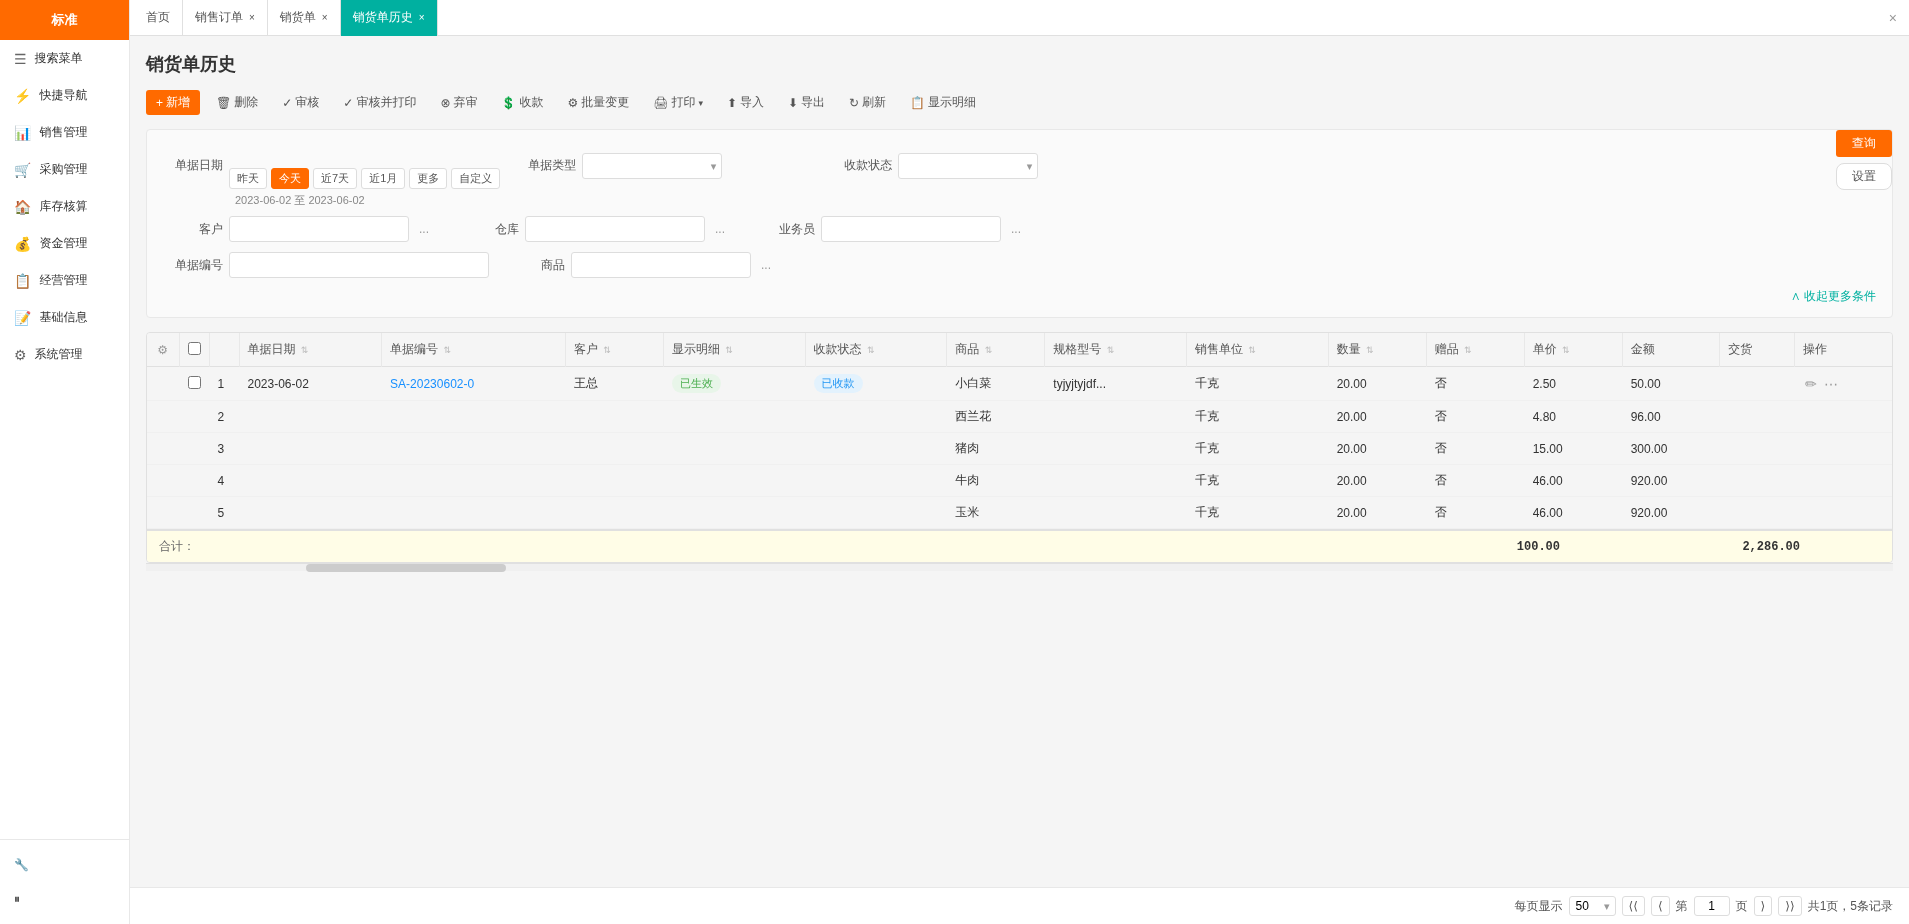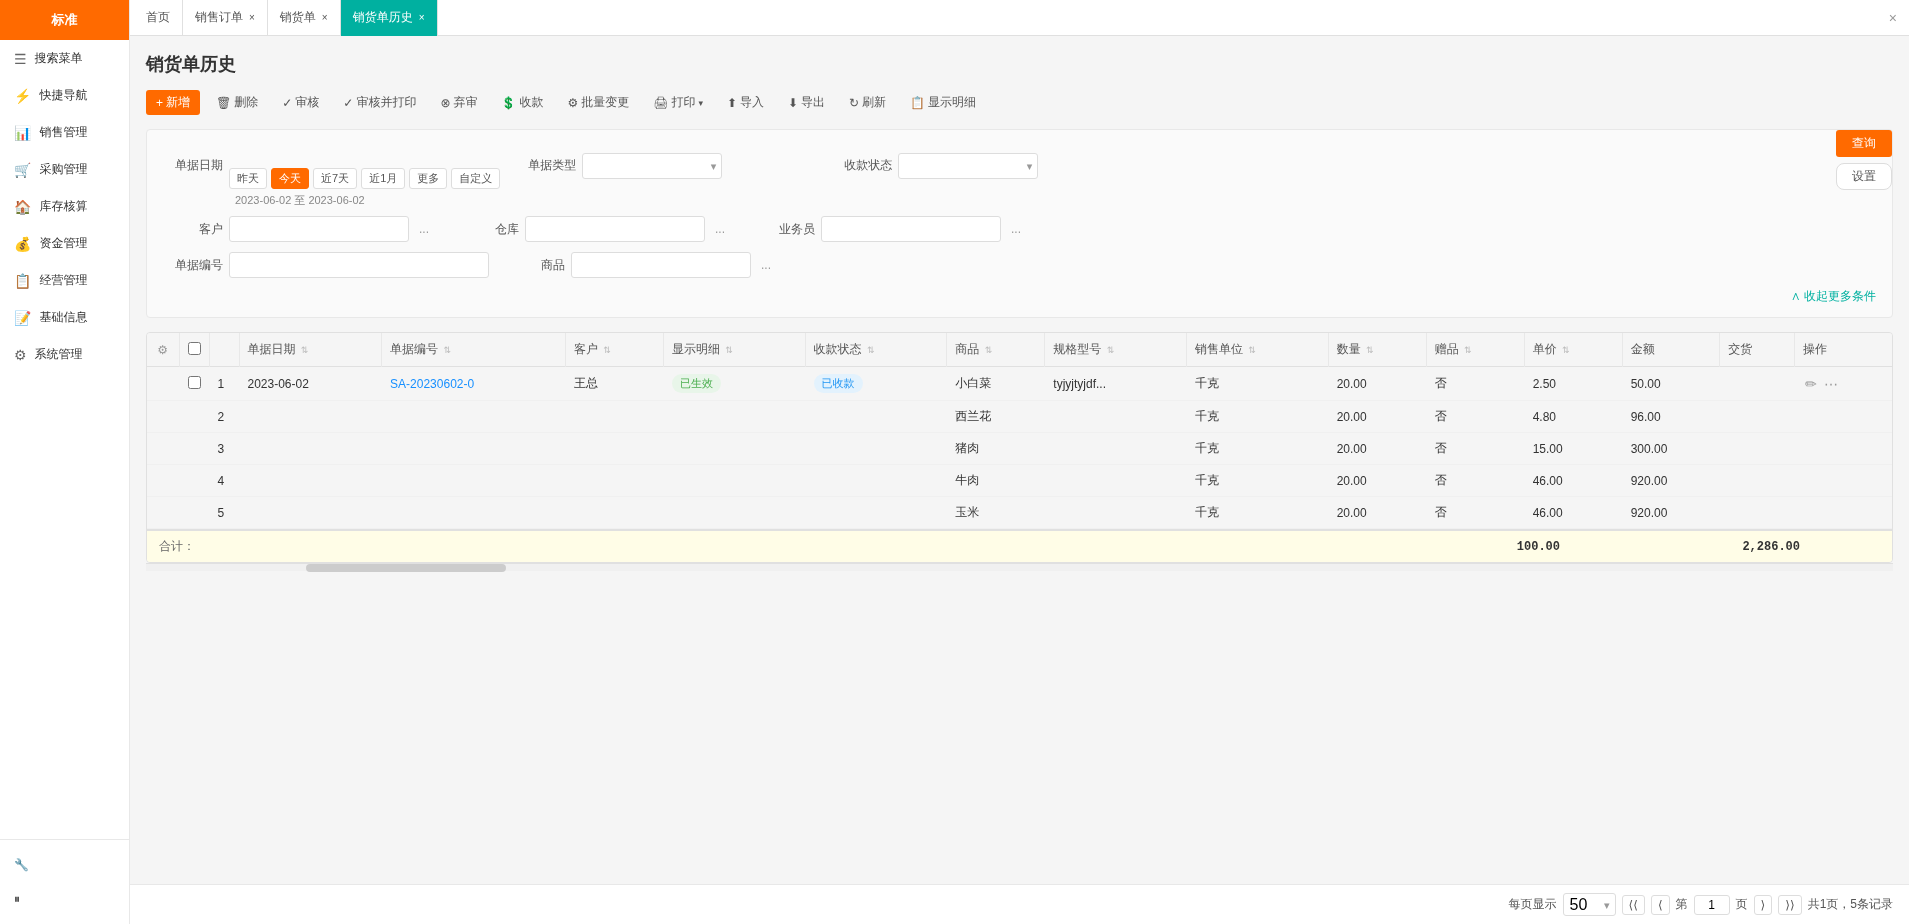--- a/index.html
+++ b/index.html
@@ -306,21 +306,21 @@
       gap: 6px;
       font-size: 12px;
       color: #555;
       background: #fff;
       border-top: 1px solid #e8e8e8;
     }
     .page-size-select {
       border: 1px solid #ddd;
       border-radius: 3px;
       padding: 2px 18px 2px 6px;
-      font-size: 16px;
+      font-size: 12px;
       appearance: none;
       background: #fff;
       cursor: pointer;
     }
     .page-btn {
       border: 1px solid #ddd;
       background: #fff;
       padding: 2px 6px;
       border-radius: 3px;
       cursor: pointer;

